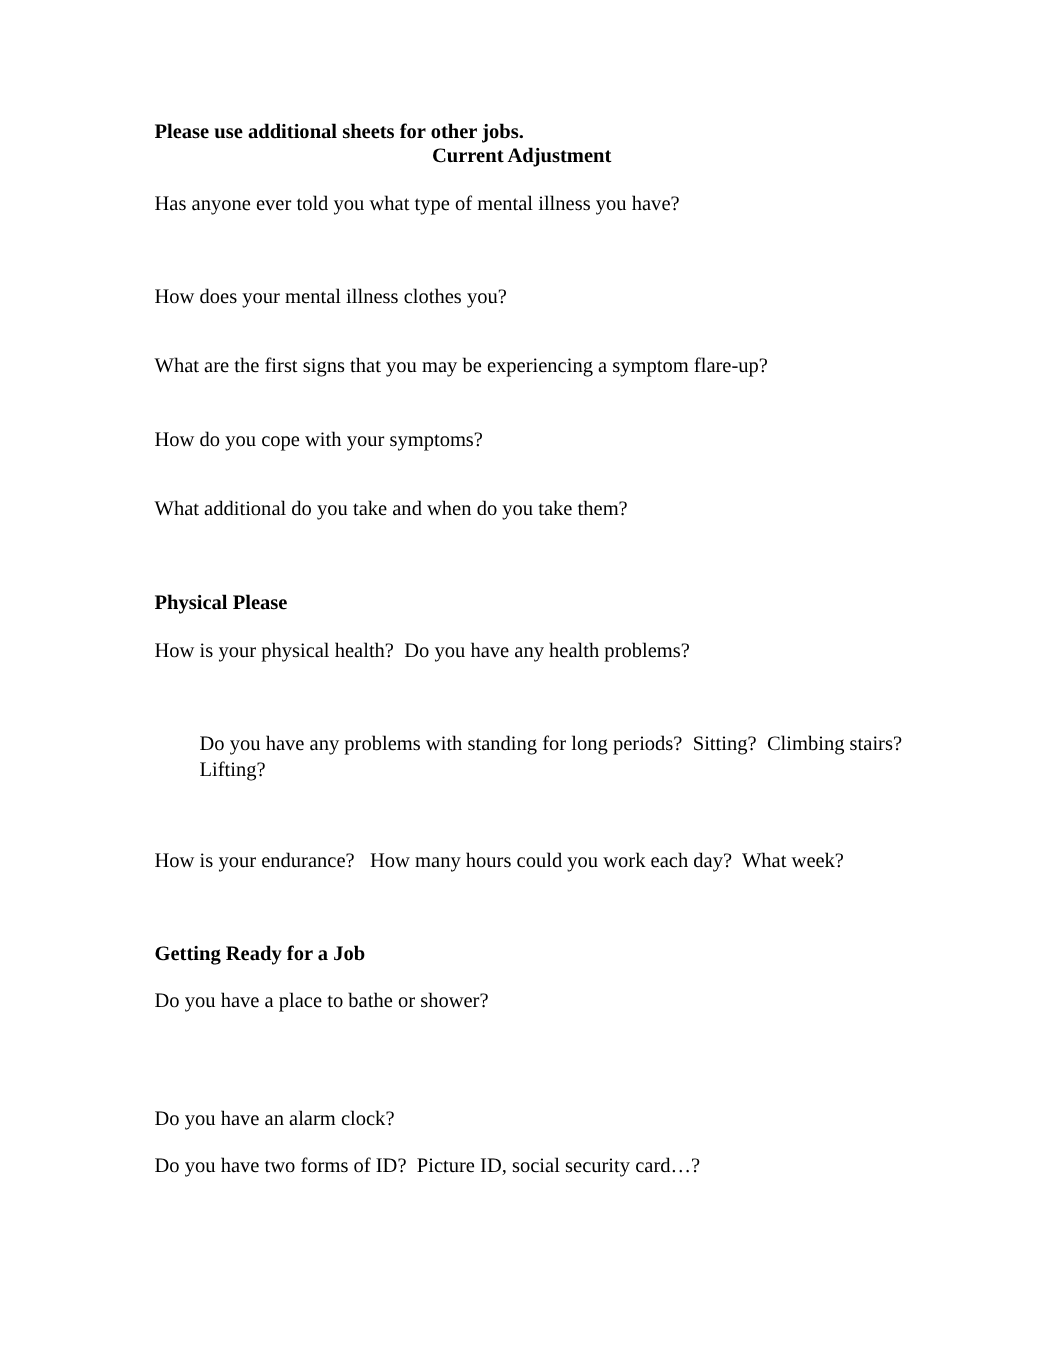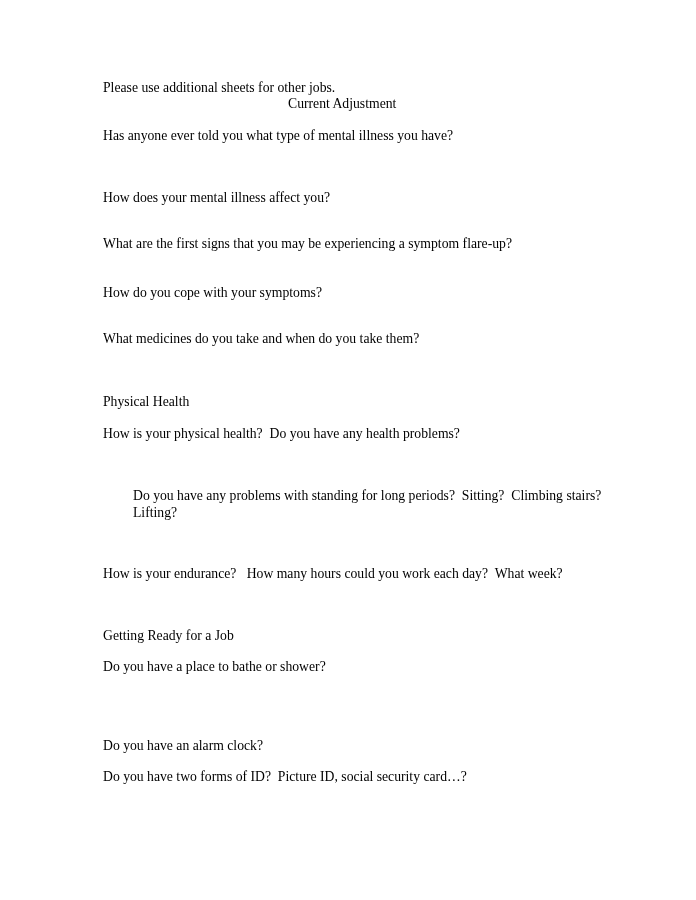--- a/index.html
+++ b/index.html
@@ -15,44 +15,44 @@
   .line {
     position: absolute;
     left: 103px;
     margin: 0;
     font-size: 13.7px;
     line-height: 16.5px;
     white-space: pre-wrap;
     width: 500px;
     color: #000000;
   }
-  .bold { font-weight: normal; }
+  .bold { font-weight: bold; }
   .indent-center { left: 288px; }
   .wrap-narrow { width: 481px; margin-left: 30px; }
 </style>
 </head>
 <body>
 
 <div class="page">
 
   <p class="line bold" style="top:80px">Please use additional sheets for other jobs.</p>
 
   <p class="line bold indent-center" style="top:96px">Current Adjustment</p>
 
   <p class="line" style="top:128px">Has anyone ever told you what type of mental illness you have?</p>
 
-  <p class="line" style="top:190px">How does your mental illness affect you?</p>
+  <p class="line" style="top:190px">How does your mental illness clothes you?</p>
 
   <p class="line" style="top:236px">What are the first signs that you may be experiencing a symptom flare-up?</p>
 
   <p class="line" style="top:285px">How do you cope with your symptoms?</p>
 
-  <p class="line" style="top:331px">What medicines do you take and when do you take them?</p>
+  <p class="line" style="top:331px">What additional do you take and when do you take them?</p>
 
-  <p class="line bold" style="top:394px">Physical Health</p>
+  <p class="line bold" style="top:394px">Physical Please</p>
 
   <p class="line" style="top:426px">How is your physical health?  Do you have any health problems?</p>
 
   <p class="line wrap-narrow" style="top:488px">Do you have any problems with standing for long periods?  Sitting?  Climbing stairs?  Lifting?</p>
 
   <p class="line" style="top:566px">How is your endurance?   How many hours could you work each day?  What week?</p>
 
   <p class="line bold" style="top:628px">Getting Ready for a Job</p>
 
   <p class="line" style="top:659px">Do you have a place to bathe or shower?</p>

